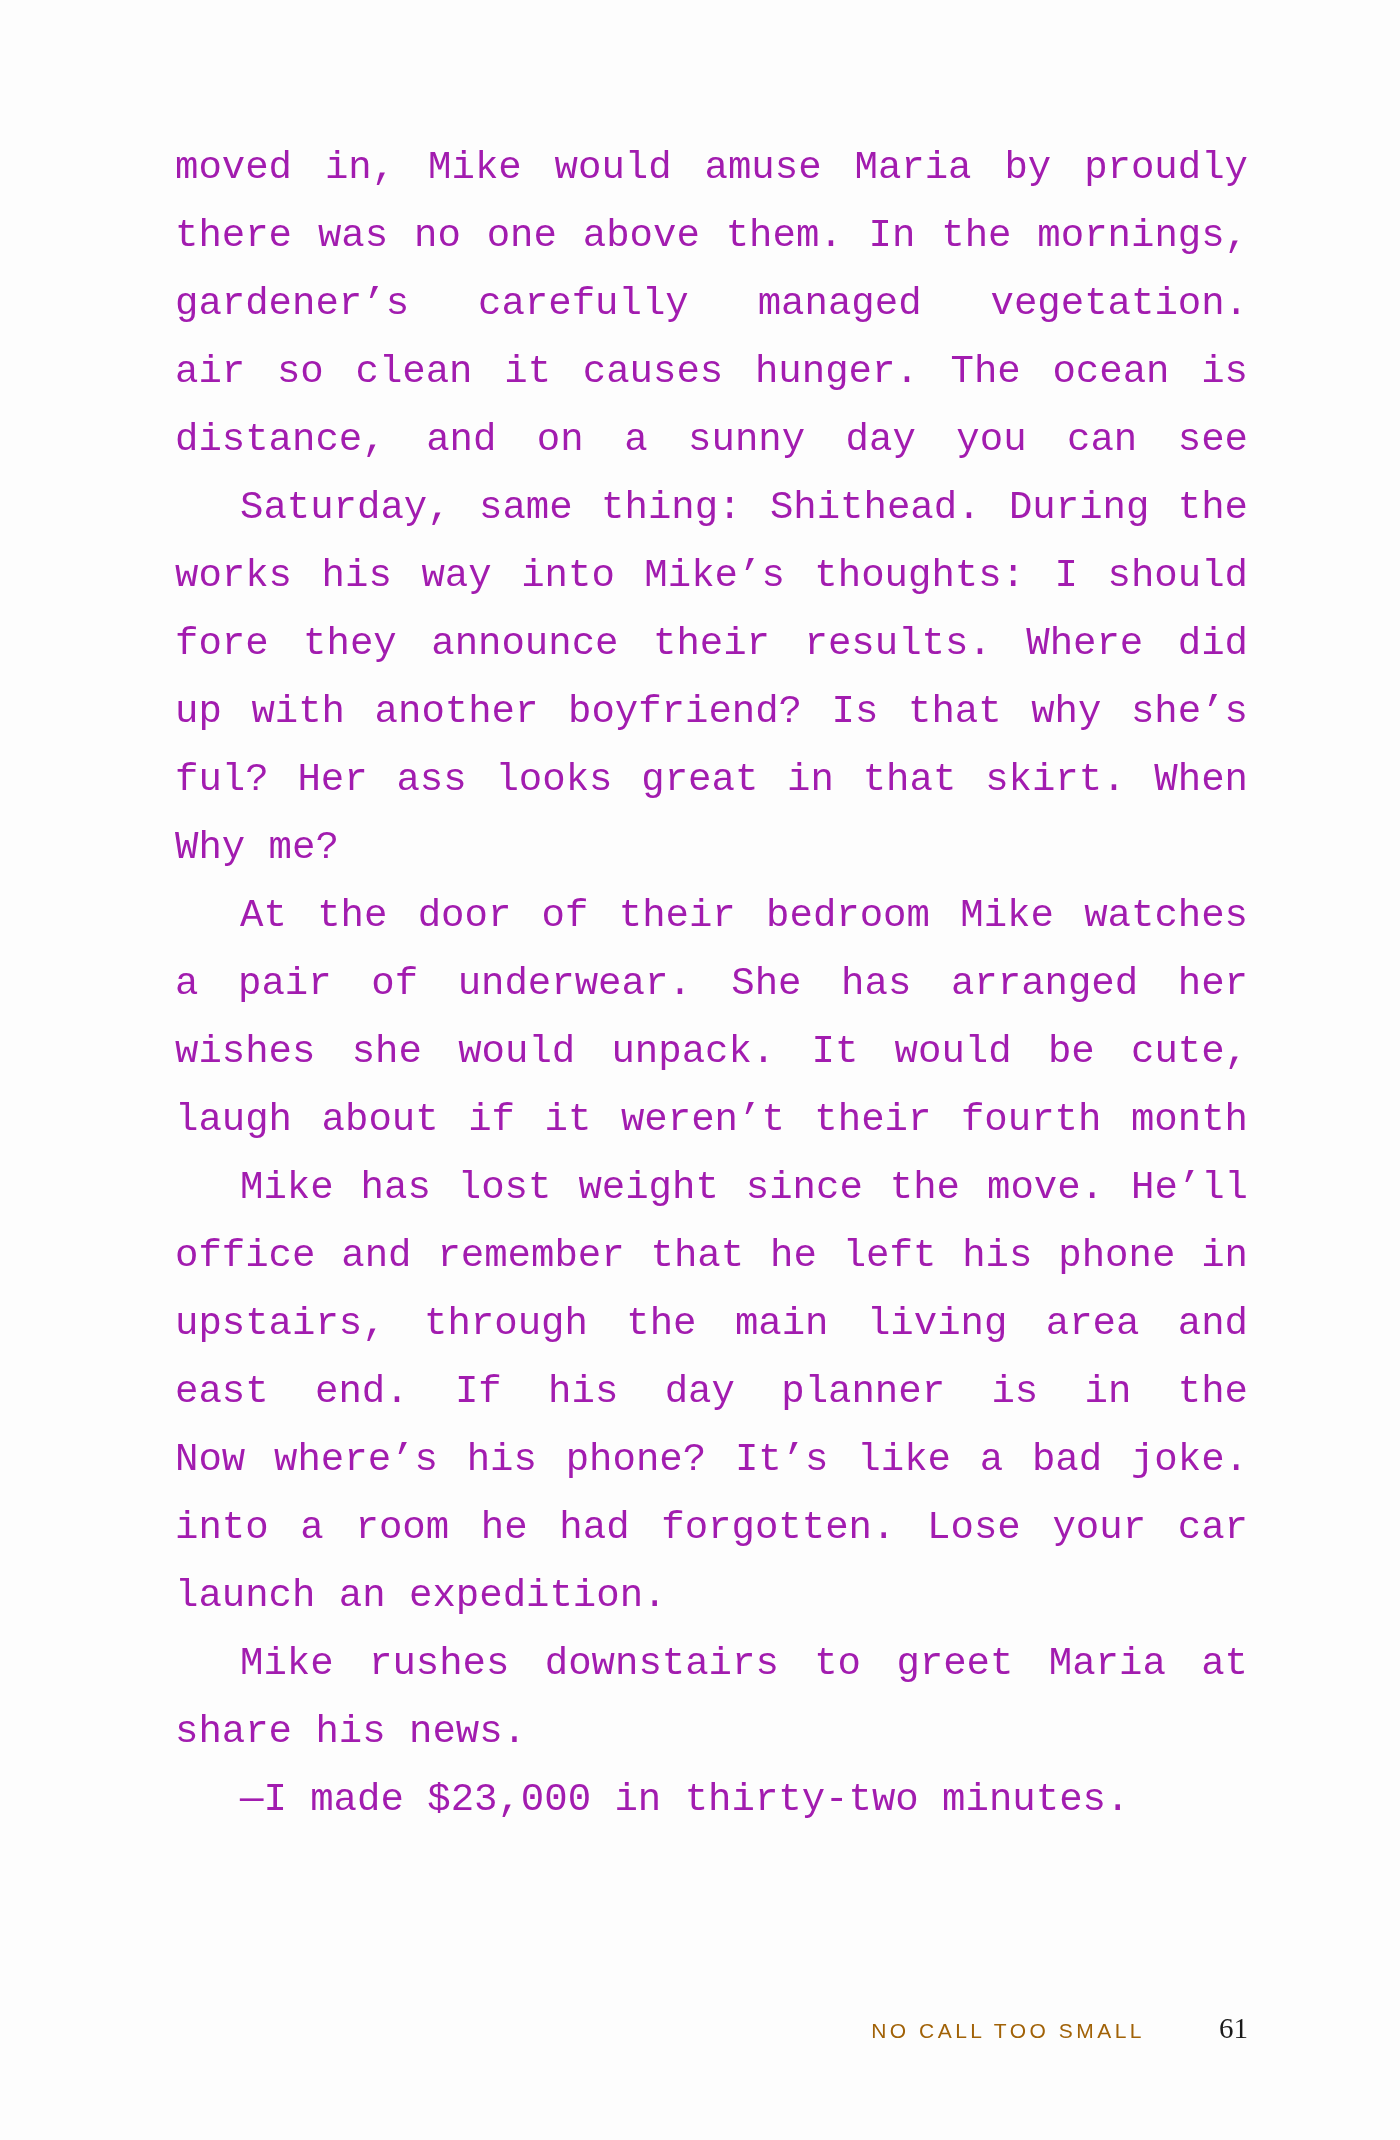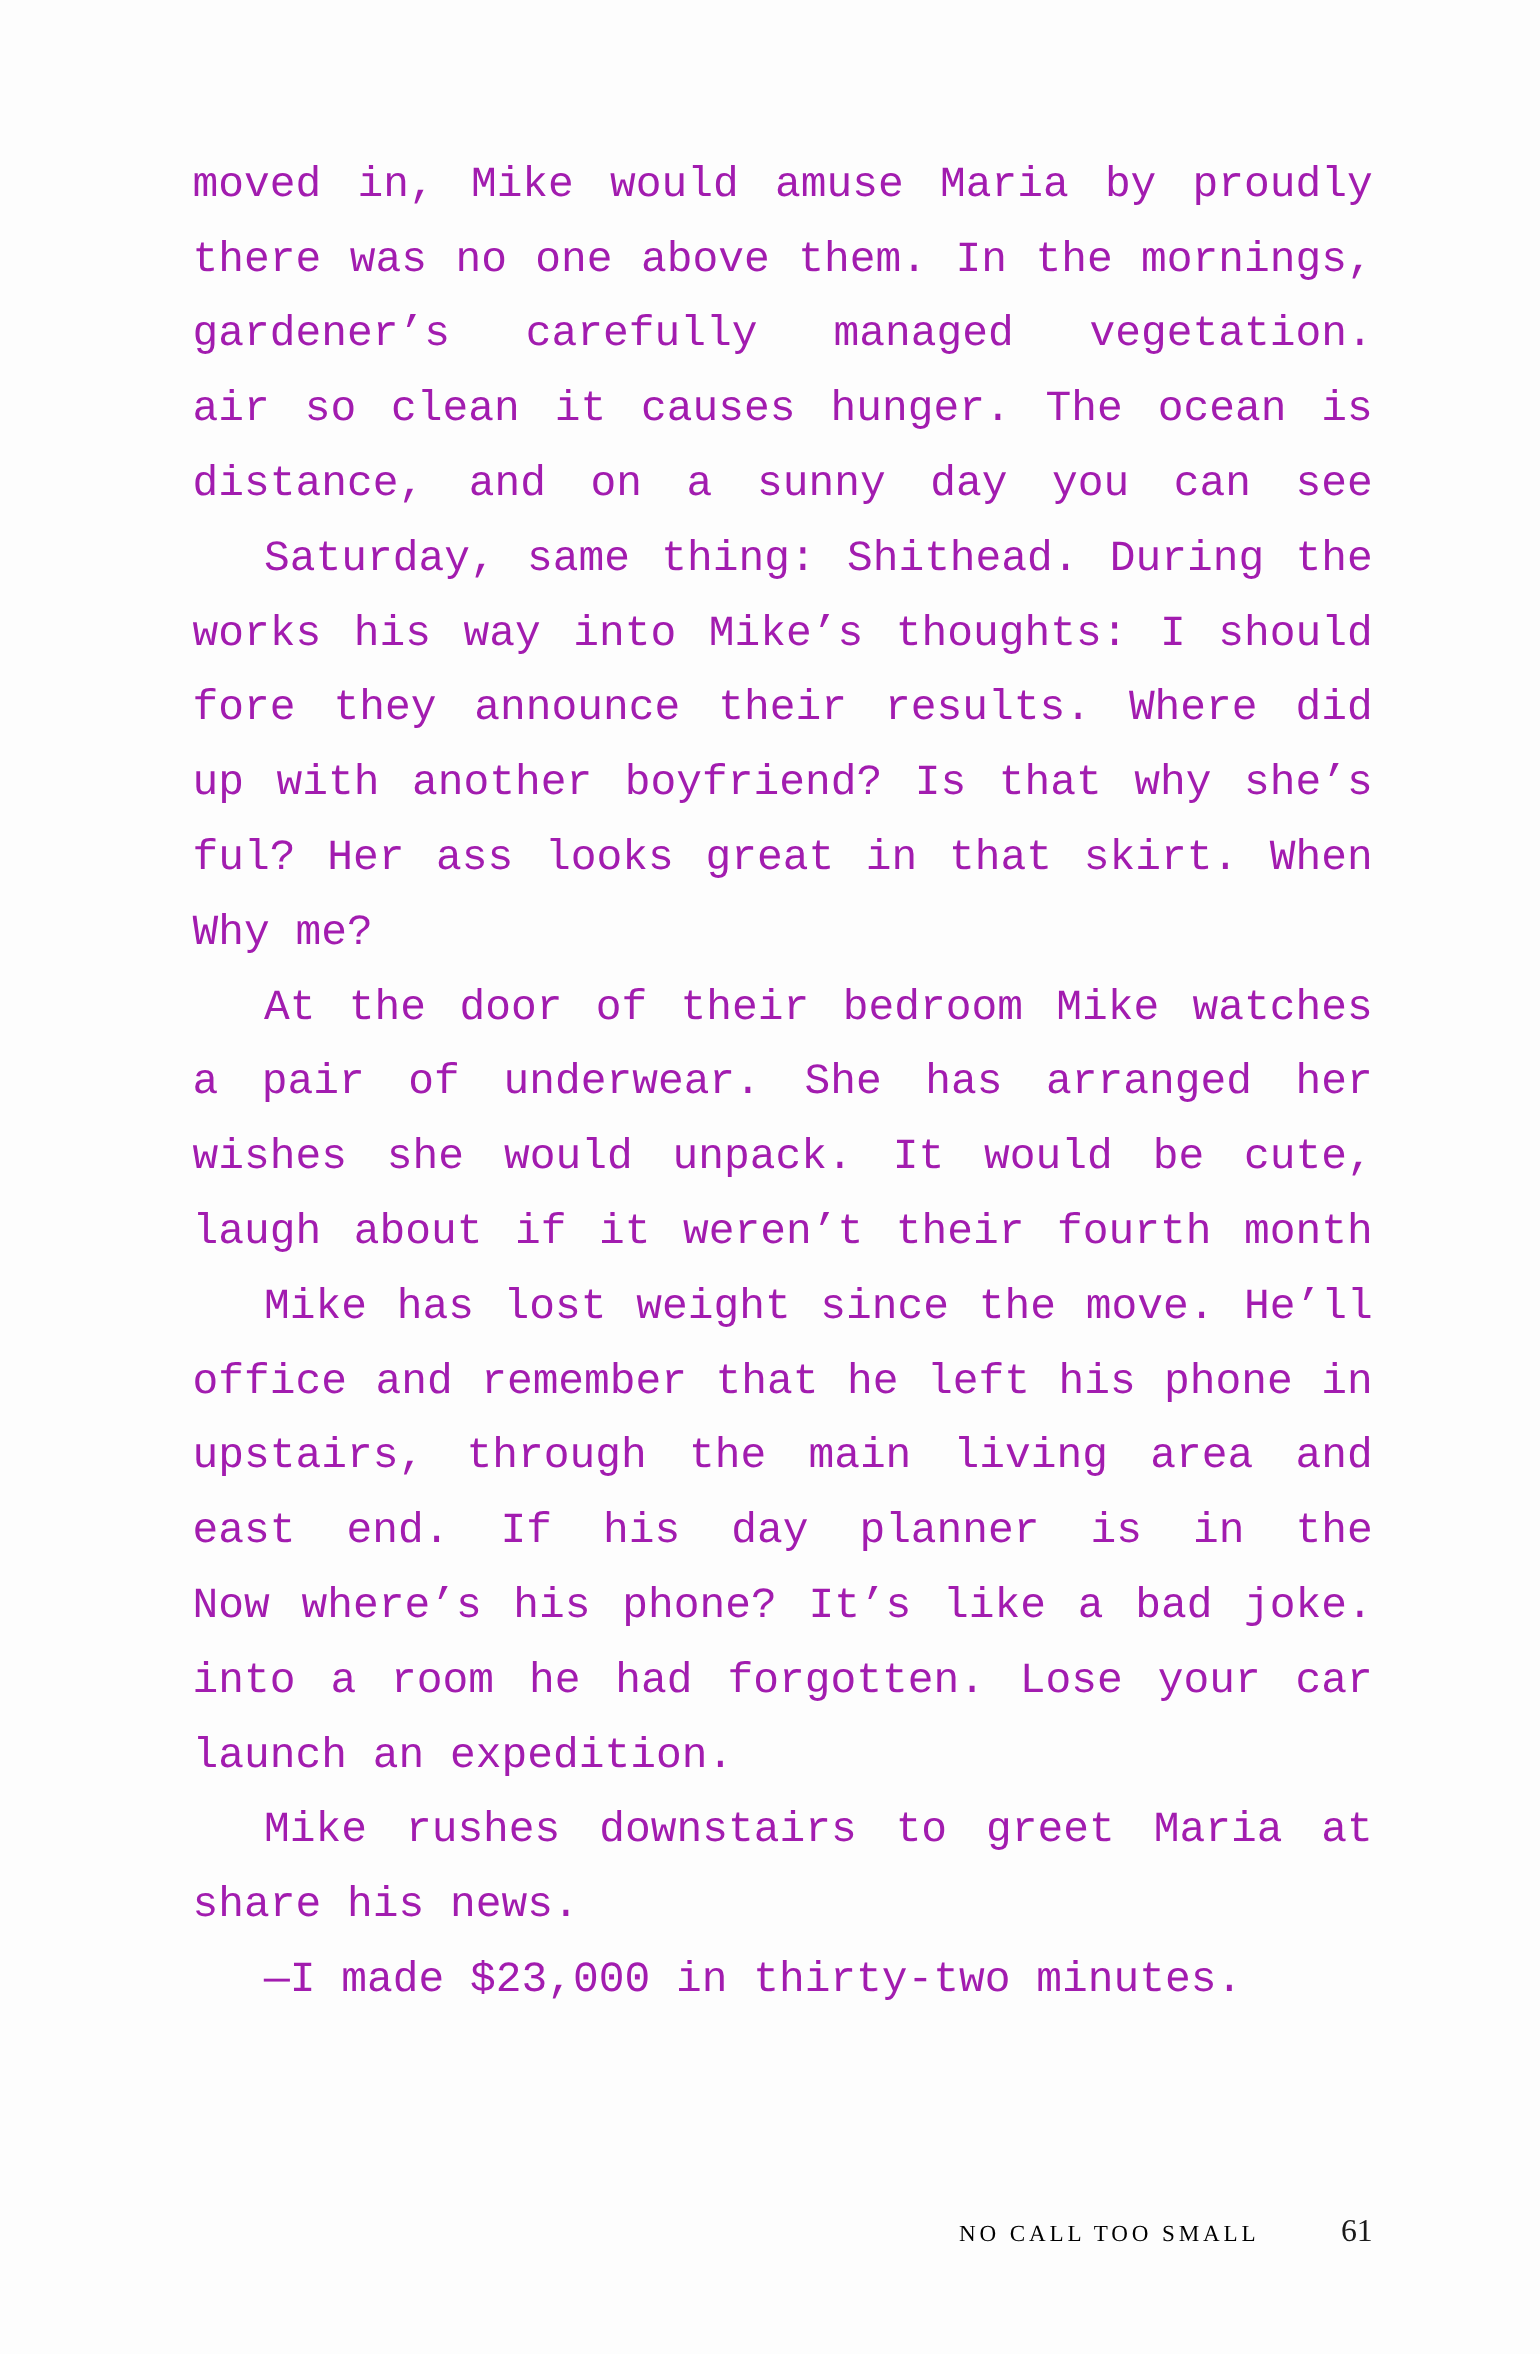--- a/index.html
+++ b/index.html
@@ -34,24 +34,24 @@
     position: absolute;
     left: 175px;
     top: 2012px;
     width: 1073px;
     display: flex;
     justify-content: flex-end;
     align-items: baseline;
     gap: 74px;
   }
   .running-title {
-    font-family: Liberation Serif, serif;
+    font-family: Liberation Sans, sans-serif;
     font-size: 21px;
     letter-spacing: 3.5px;
-    color: #000000;
+    color: #a16207;
   }
   .page-number {
     font-family: "Liberation Serif", serif;
     font-size: 29px;
     color: #1a1a1a;
   }
 </style>
 </head>
 <body>
 

